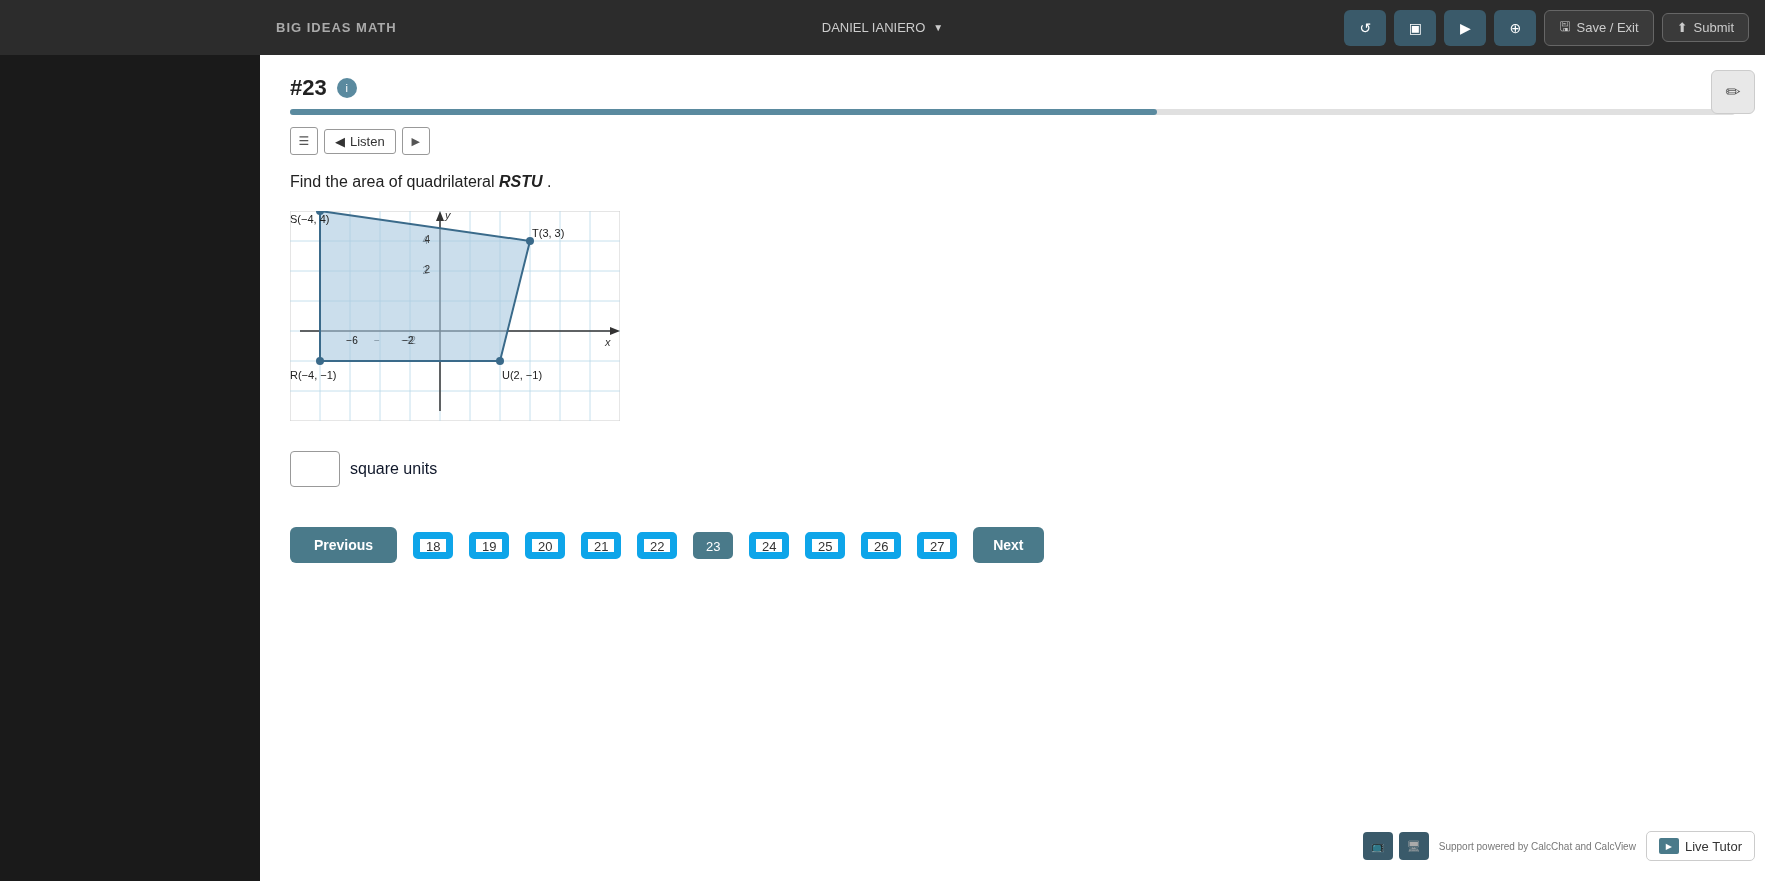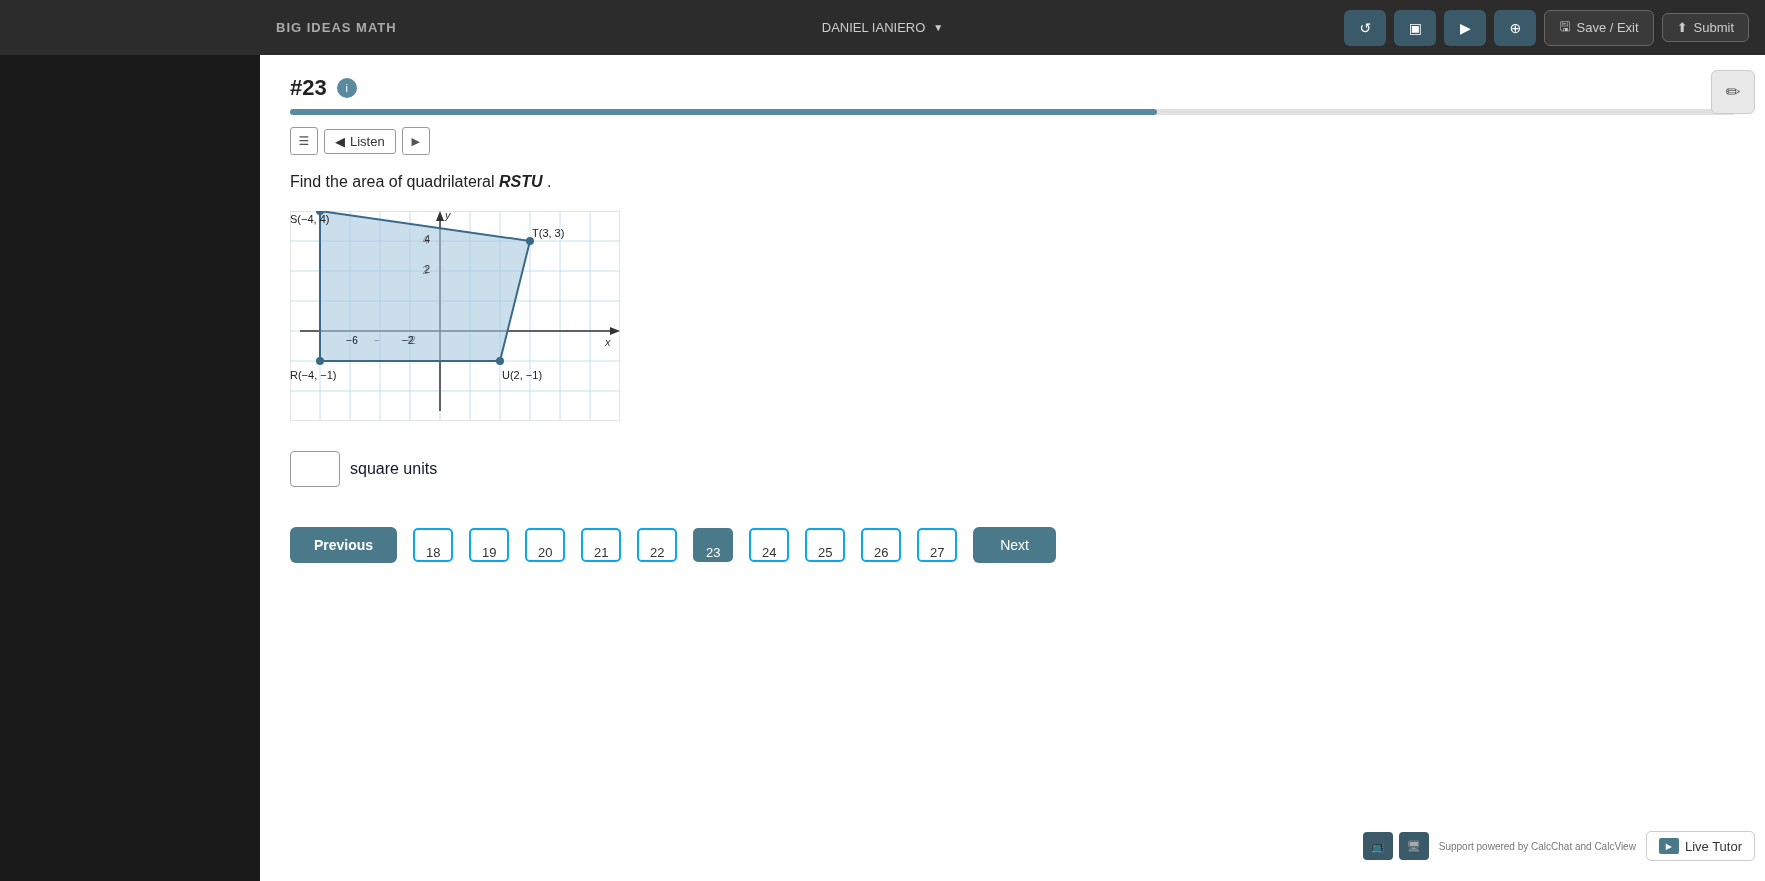--- a/index.html
+++ b/index.html
@@ -245,45 +245,45 @@
       border: none;
       border-radius: 6px;
       color: white;
       padding: 10px 24px;
       font-size: 14px;
       cursor: pointer;
       font-weight: bold;
     }
     .nav-page-btn {
       background: white;
-      border: 2px solid #0ea5e9;
+      border: 7px solid #0ea5e9;
       border-radius: 5px;
       color: #333;
       width: 40px;
-      height: 34px;
-      font-size: 13px;
-      cursor: pointer;
-      display: flex;
-      align-items: flex-end;
+      height: 27px;
+      font-size: 13px;
+      cursor: pointer;
+      display: flex;
+      align-items: flex-start;
       justify-content: center;
     }
     .nav-page-btn.active {
       background: #4a7a8a;
       color: white;
       border-color: #4a7a8a;
     }
     .nav-next-btn {
       background: #4a7a8a;
       border: none;
       border-radius: 6px;
       color: white;
-      padding: 10px 27px;
+      padding: 10px 20px;
       font-size: 14px;
       cursor: pointer;
-      font-weight: normal;
+      font-weight: bold;
     }
 
     
     .bottom-right {
       position: absolute;
       bottom: 20px;
       right: 10px;
       display: flex;
       align-items: center;
       gap: 10px;

